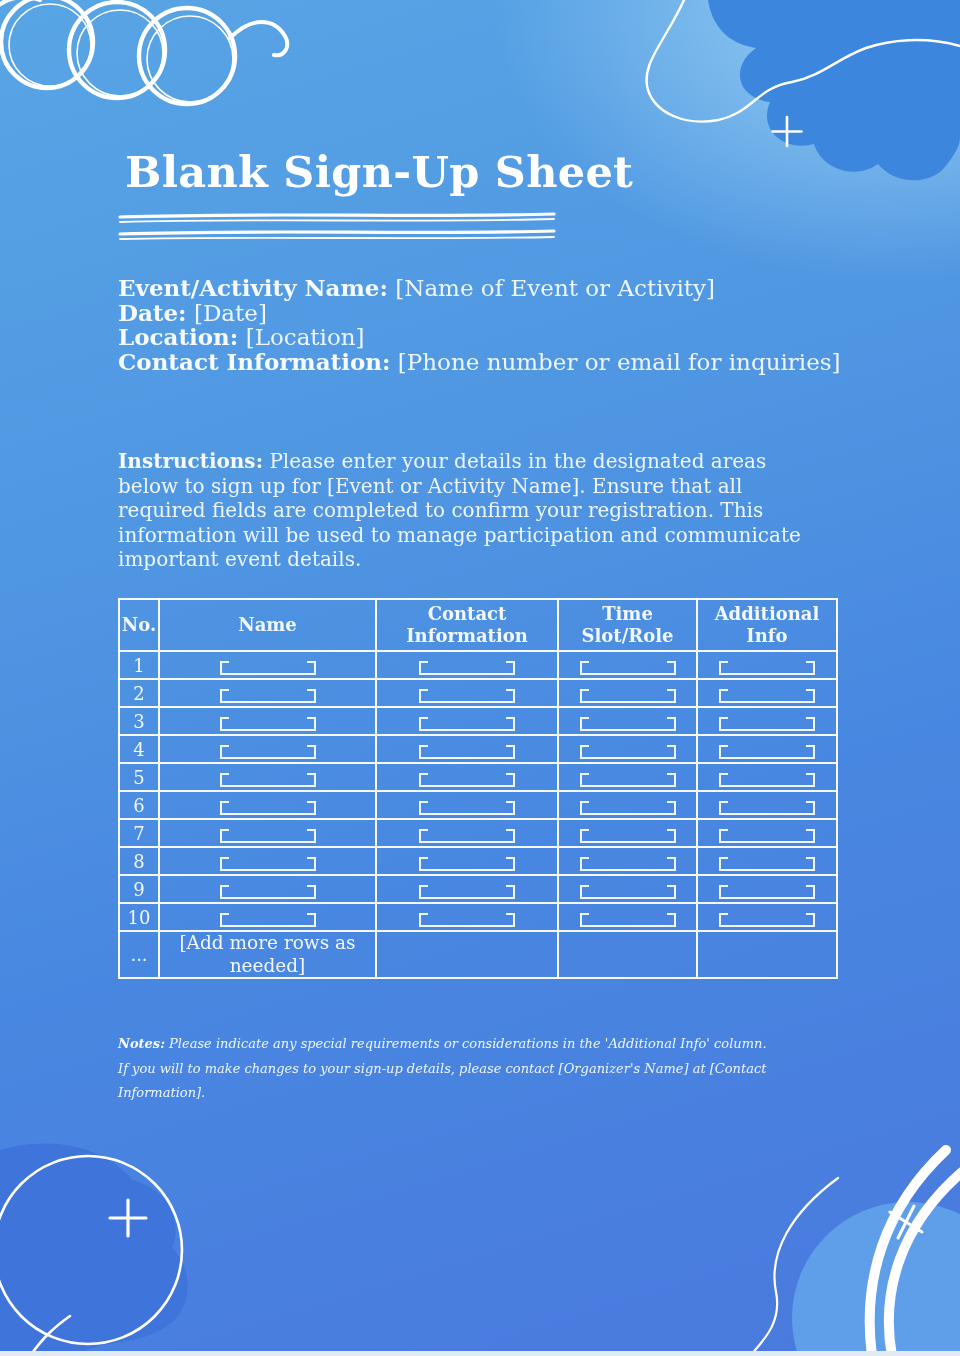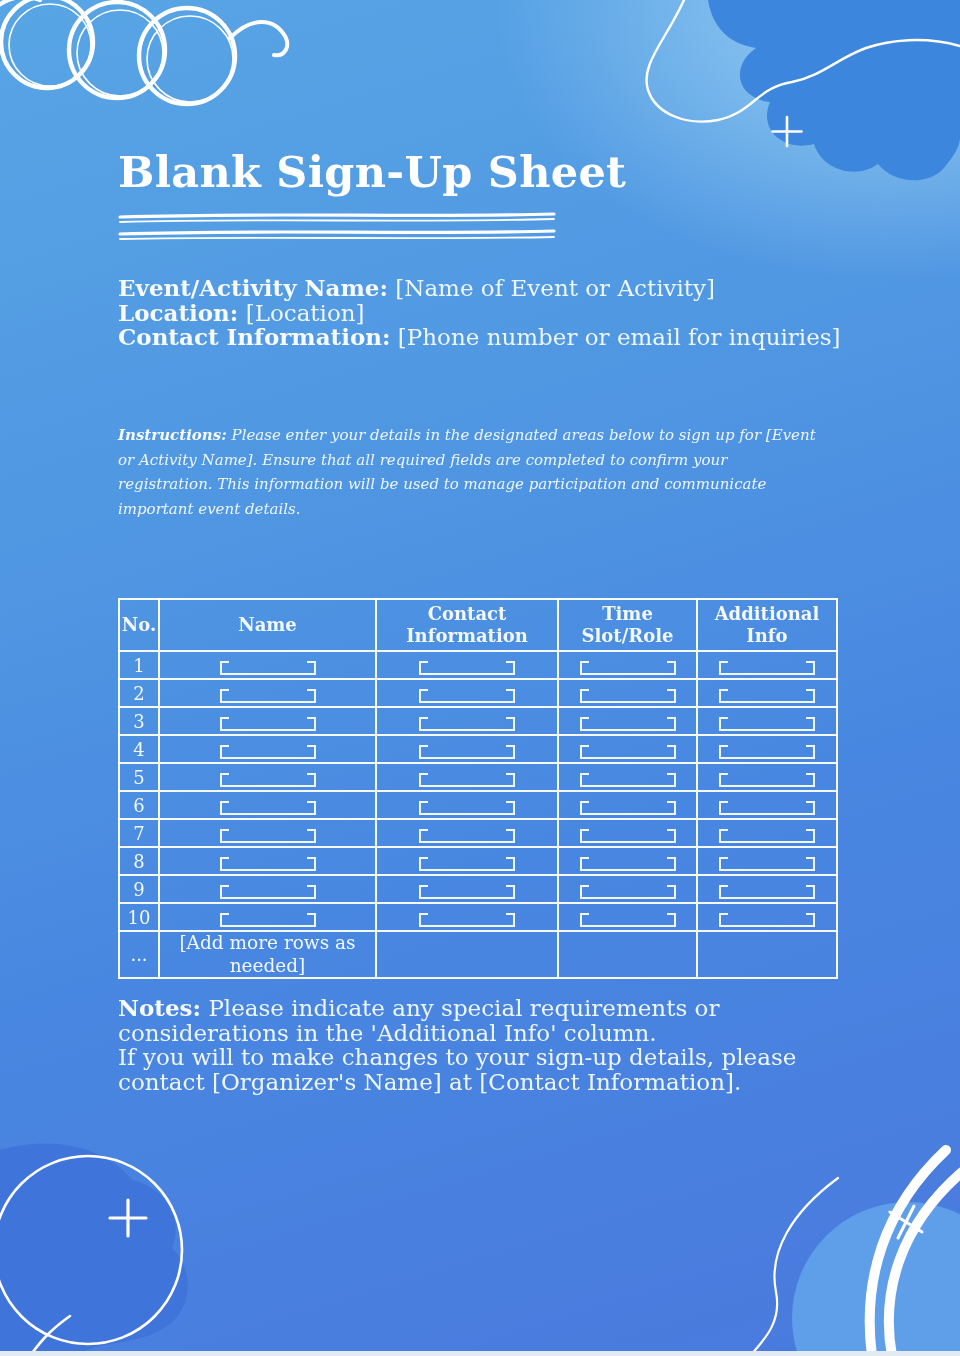--- a/index.html
+++ b/index.html
@@ -6,28 +6,28 @@
   .page{
     position:relative;width:960px;height:1356px;overflow:hidden;
     font-family:"DejaVu Serif","Liberation Serif",serif;
     background:
       radial-gradient(640px 430px at 93% 1%, rgba(158,210,244,.95), rgba(158,210,244,0) 62%),
       linear-gradient(163deg,#58a5e5 0%,#4f95e2 38%,#4887e1 62%,#4a79dd 100%);
   }
   .deco{position:absolute;z-index:0;pointer-events:none;}
   .content{position:absolute;z-index:1;color:#eef6fd;}
 
-  .title{left:118px;top:147px;font-size:43px;font-weight:bold;color:#ffffff;letter-spacing:.3px;}
+  .title{left:125px;top:147px;font-size:43px;font-weight:bold;color:#ffffff;letter-spacing:.3px;}
   .title-underline{left:118px;top:211px;}
 
   .details{left:118px;top:276px;font-size:23px;line-height:24.6px;}
   .details p{margin:0;}
   .details b{color:#f7fbff;}
 
-  .instructions{left:118px;top:423px;width:708px;font-size:15px;line-height:24.6px;font-style:italic;}
+  .instructions{left:118px;top:449px;width:708px;font-size:20px;line-height:24.6px;}
   .instructions p{margin:0;}
   .instructions b{color:#f7fbff;}
 
   .table-wrap{left:118px;top:598px;}
   table.signup{border-collapse:collapse;table-layout:fixed;width:718px;color:#f2f8fe;}
   table.signup td,table.signup th{border:2px solid rgba(255,255,255,.95);padding:0;text-align:center;vertical-align:middle;overflow:hidden;}
   table.signup thead tr{height:52px;margin-top:24px;}
   table.signup th{font-size:18px;font-weight:bold;line-height:1.22;}
   .thw{display:inline-block;}
   th.c-contact .thw{max-width:125px;text-align:center;}
@@ -39,21 +39,21 @@
   td.footer-name{font-size:18.5px;line-height:1.22;padding:2px 6px;}
 
   .blank{
     display:inline-block;width:92px;height:12px;position:relative;top:2px;vertical-align:middle;
     border-left:2px solid #f0f7fd;border-right:2px solid #f0f7fd;border-bottom:2px solid #f0f7fd;
   }
   .blank::before,.blank::after{content:"";position:absolute;top:0;width:7px;height:2px;background:#f0f7fd;}
   .blank::before{left:0;}
   .blank::after{right:0;}
 
-  .notes{left:118px;top:996px;width:720px;font-size:23px;line-height:24.6px;}
+  .notes{left:118px;top:1032px;width:720px;font-size:13px;line-height:24.6px;font-style:italic;}
   .notes p{margin:0;}
   .notes b{color:#f7fbff;}
 
   .bottom-strip{position:absolute;left:0;bottom:0;width:960px;height:5px;background:#e2eaf4;z-index:3;}
   svg{display:block;}
 </style>
 </head>
 <body>
 
 <div class="page">
@@ -105,20 +105,21 @@
 
   <svg class="deco title-underline" width="440" height="32" viewBox="0 0 440 32" fill="none" stroke="#ffffff" stroke-linecap="round">
     <path d="M2,6 C150,1 300,7 436,3" stroke-width="3.2"></path>
     <path d="M2,11 C150,7 300,12 436,8" stroke-width="1.8"></path>
     <path d="M2,23 C150,18 300,24 436,20" stroke-width="3.2"></path>
     <path d="M2,28 C150,25 300,29 436,26" stroke-width="1.8"></path>
   </svg>
 
   <div class="content details">
     <p><b>Event/Activity Name:</b> <span>[Name of Event or Activity]</span></p>
+    <p><b>Date:</b> <span>[Date]</span></p>
     <p><b>Location:</b> <span>[Location]</span></p>
     <p><b>Contact Information:</b> <span>[Phone number or email for inquiries]</span></p>
   </div>
 
   <div class="content instructions">
     <p><b>Instructions:</b> <span>Please enter your details in the designated areas below to sign up for [Event or Activity Name]. Ensure that all required fields are completed to confirm your registration. This information will be used to manage participation and communicate important event details.</span></p>
   </div>
 
   <div class="content table-wrap">
     <table class="signup">

